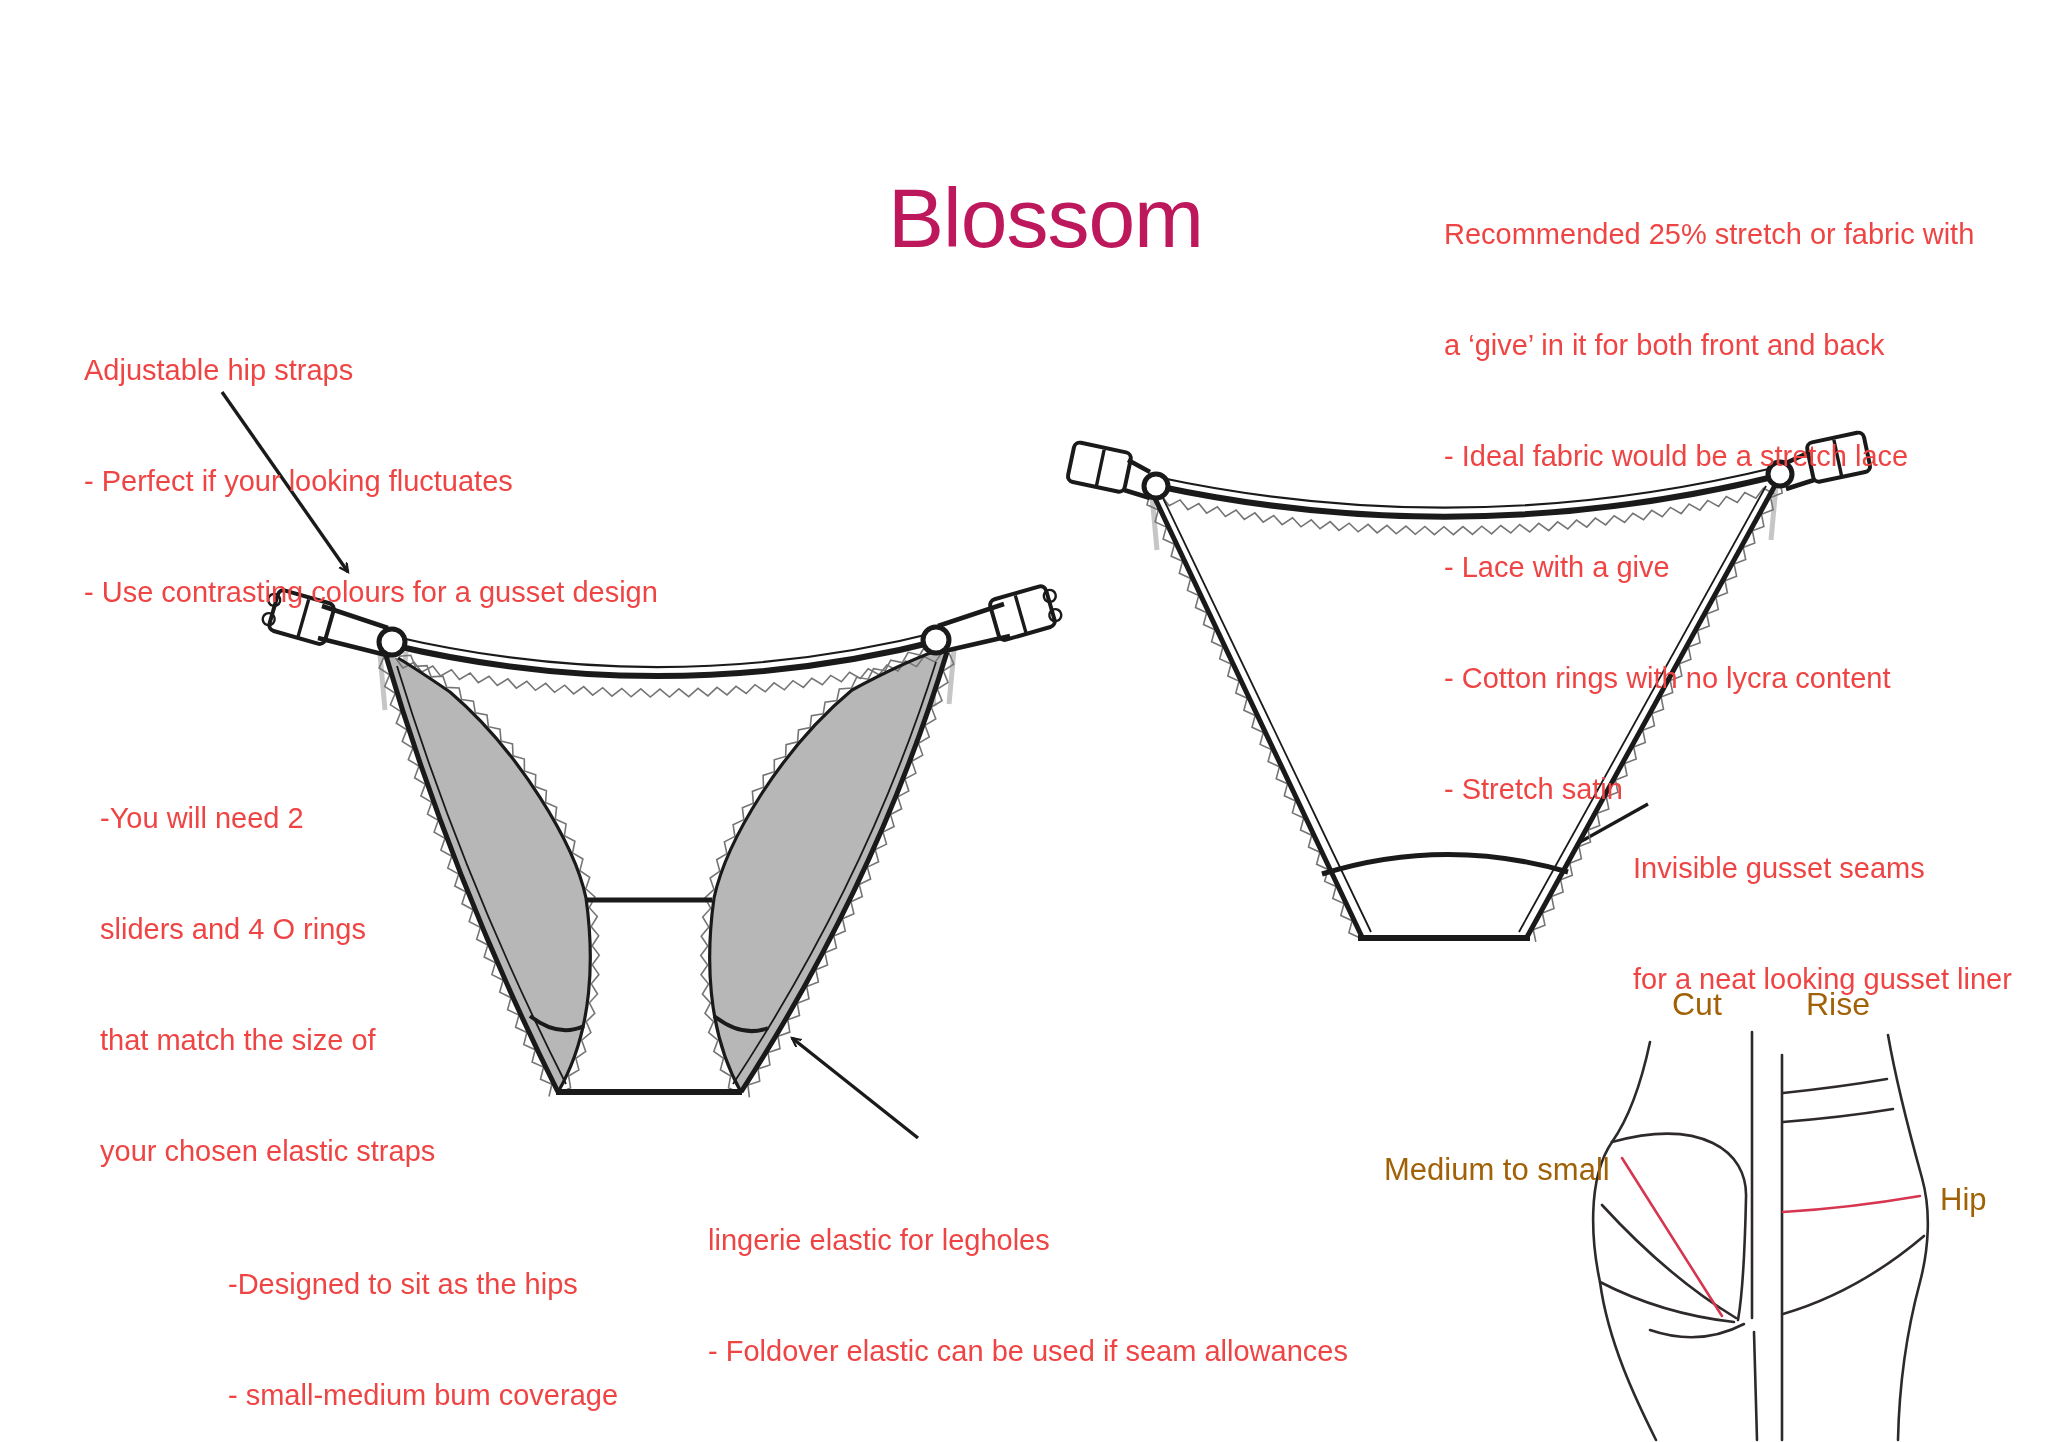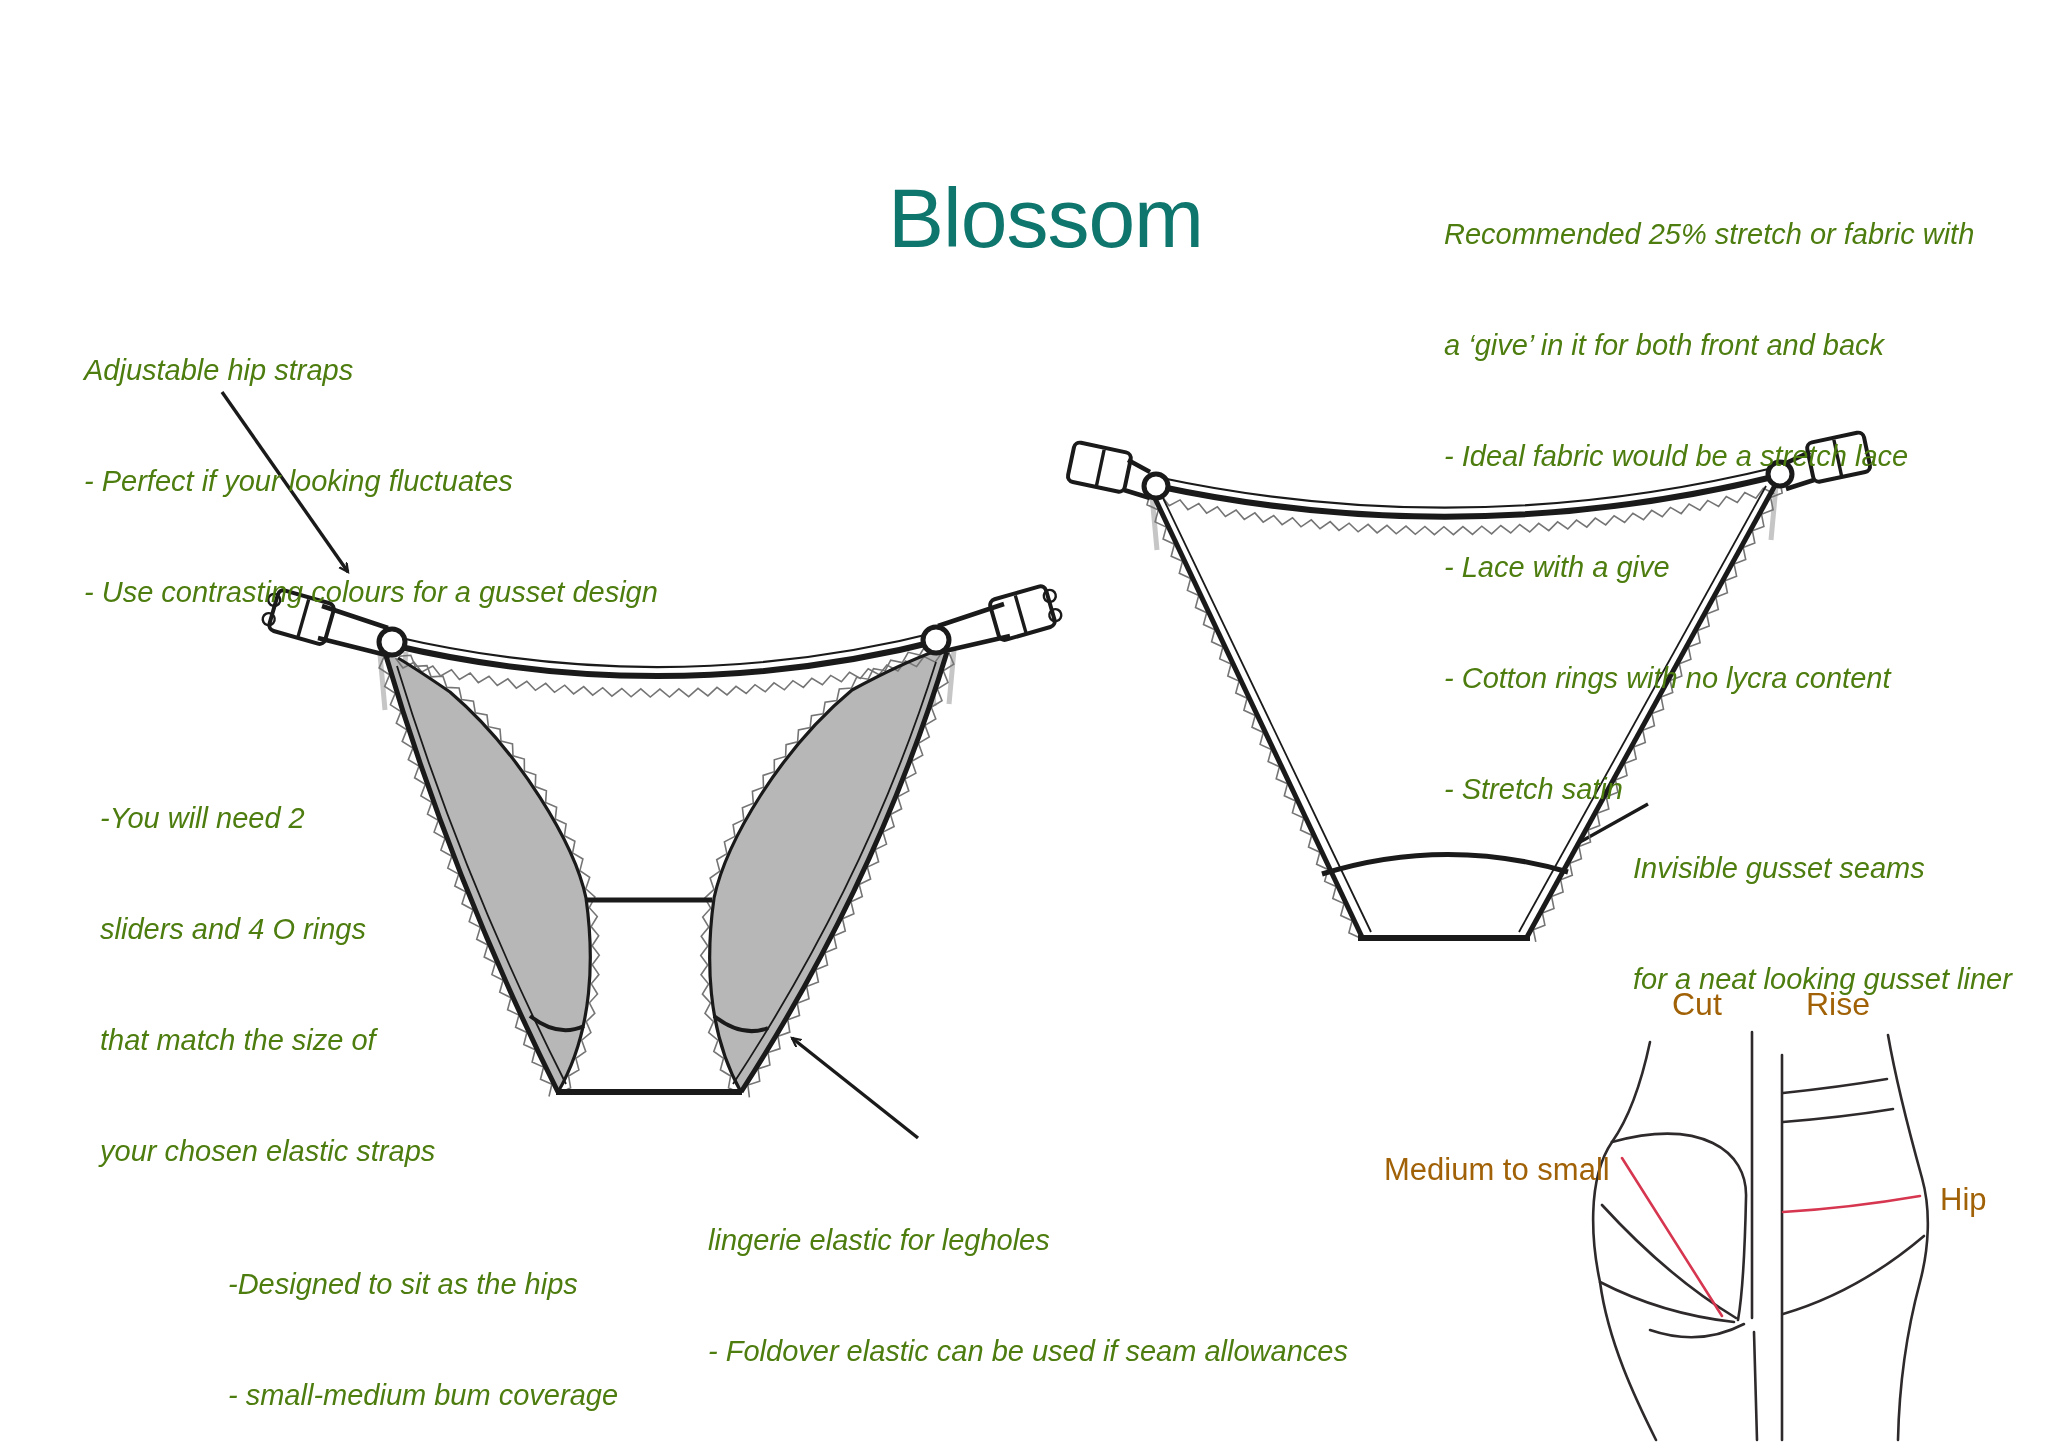--- a/index.html
+++ b/index.html
@@ -1,22 +1,22 @@
 <!DOCTYPE html>
 <html><head>
 <meta charset="utf-8">
 <style>
   html,body{margin:0;padding:0;background:#ffffff;}
   #canvas{
     position:relative;width:2048px;height:1442px;background:#ffffff;overflow:hidden;
     font-family:"Liberation Sans", sans-serif;color:#2a2a2a;
   }
   #art{position:absolute;left:0;top:0;width:2048px;height:1442px;}
-  .title{position:absolute;left:888px;top:172px;font-size:84px;line-height:1.1;color:#0f766e;letter-spacing:-1px;}
-  .note{position:absolute;font-size:29px;line-height:37px;color:#4d7c0f;white-space:pre;font-style:italic;}
+  .title{position:absolute;left:888px;top:172px;font-size:84px;line-height:1.1;color:#be185d;letter-spacing:-1px;}
+  .note{position:absolute;font-size:29px;line-height:37px;color:#ef4444;white-space:pre;}
   .n-fabric{left:1444px;top:142px;}
   .n-straps{left:84px;top:278px;}
   .n-hardware{left:100px;top:726px;}
   .n-fit{left:228px;top:1192px;}
   .n-leg{left:708px;top:1148px;}
   .n-gusset{left:1633px;top:776px;}
   .figlabel{position:absolute;font-size:32px;color:#a16207;white-space:pre;}
   .l-cut{left:1672px;top:986px;}
   .l-rise{left:1806px;top:986px;text-align:right;}
   .l-size{left:1384px;top:1152px;font-size:31px;}

